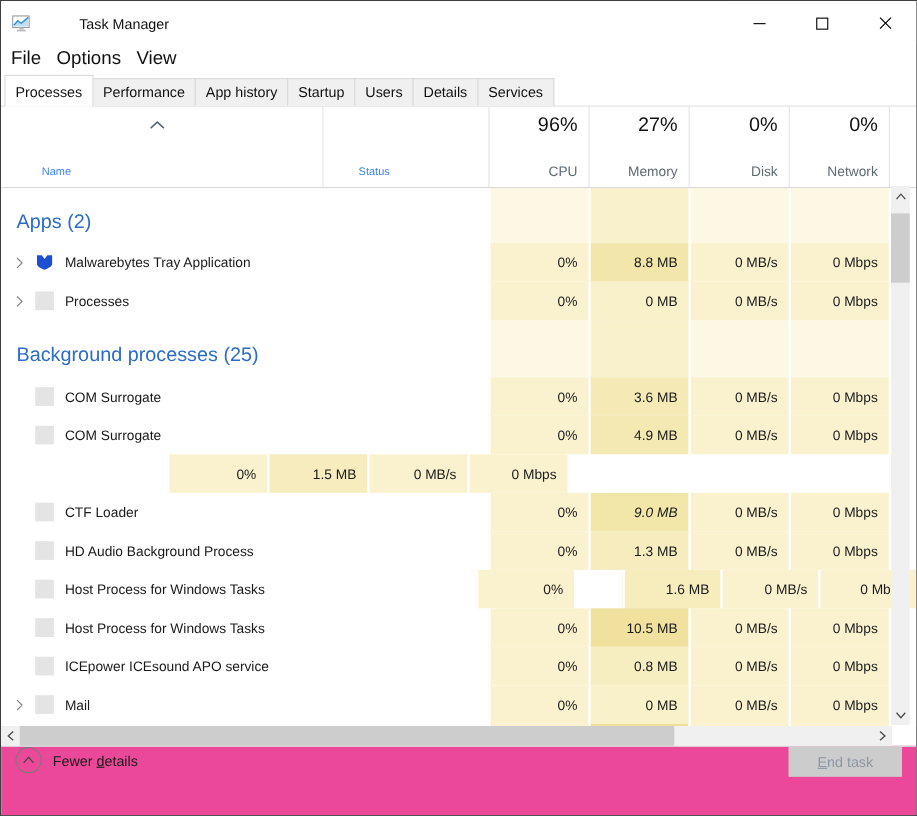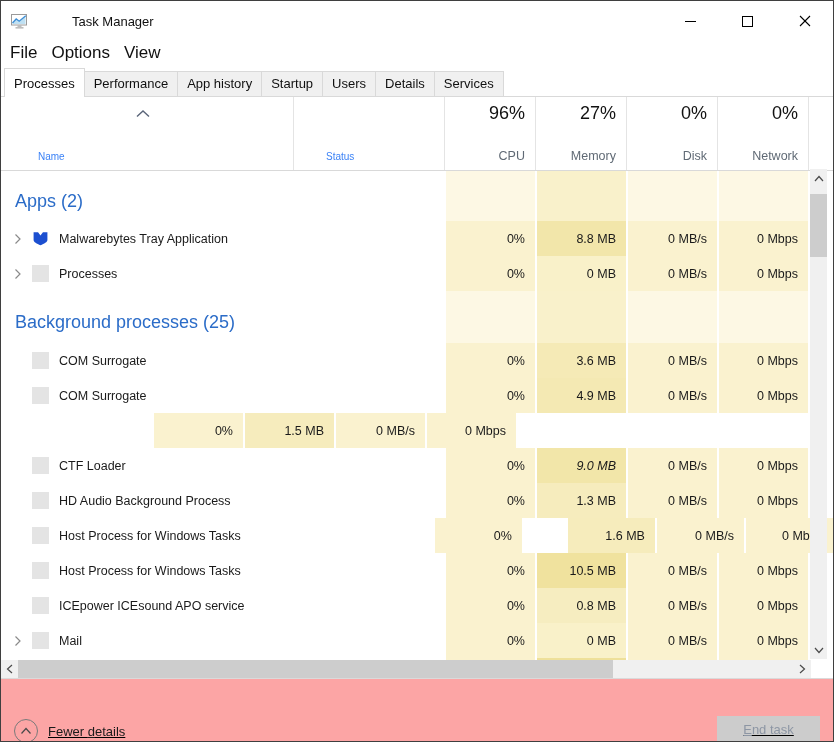--- a/index.html
+++ b/index.html
@@ -58,21 +58,21 @@
   .hs-left{left:0;}
   .hs-right{right:0;}
   .hs-thumb{position:absolute;left:17px;top:0;width:595px;height:18px;background:#cdcdcd;}
   .vscroll{position:absolute;top:168px;right:6px;width:17px;height:490px;background:#f0f0f0;z-index:5;}
   .vs-arrow{position:absolute;left:0;width:17px;height:18px;display:flex;align-items:center;justify-content:center;}
   .vs-up{top:0;}
   .vs-down{bottom:0;}
   .vs-thumb{position:absolute;left:0;top:25px;width:17px;height:63px;background:#cdcdcd;}
 
   
-  .footer{height:65px;box-sizing:border-box;border-top:1px solid #dadada;display:flex;align-items:flex-end;padding:0 13px;background:#fca5a5;text-decoration:underline;}
+  .footer{height:65px;box-sizing:border-box;border-top:1px solid #dadada;display:flex;align-items:flex-start;padding:0 13px;background:#ec4899;}
   .details-toggle{display:flex;align-items:center;}
   .circle-icon{width:24px;height:24px;border:1px solid #7a7a7a;border-radius:50%;display:flex;align-items:center;justify-content:center;box-sizing:border-box;}
   .details-label{margin-left:10px;font-size:13px;color:#1a1a1a;}
   .end-task-btn{margin-left:auto;width:103px;height:27px;background:#cccccc;border:1px solid #cccccc;font-size:13px;color:#8d96a4;font-family:"Liberation Sans",sans-serif;}
   .u{text-decoration:underline;}
 </style>
 </head>
 <body>
 
 <div class="window">

